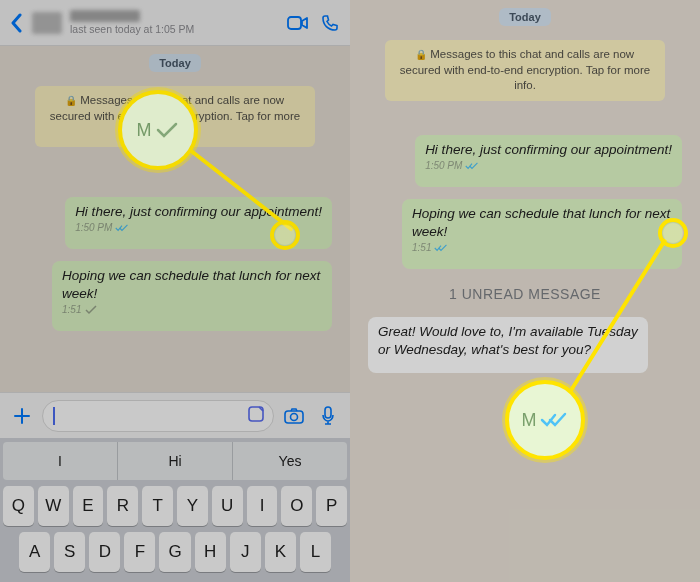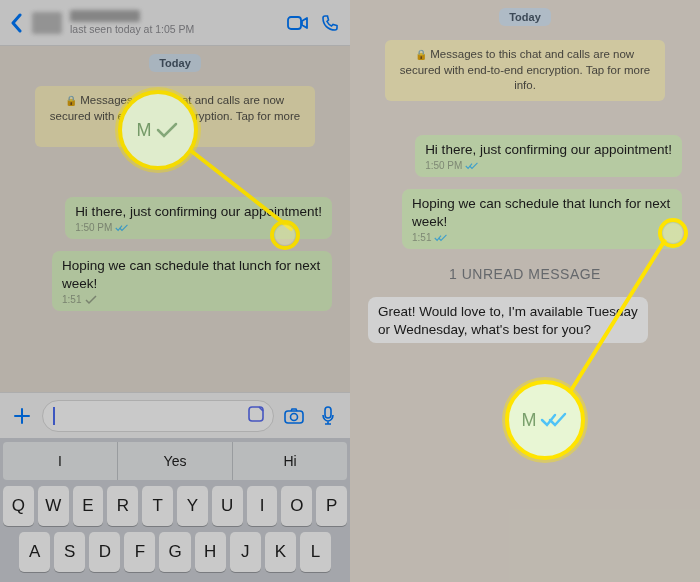--- a/index.html
+++ b/index.html
@@ -86,26 +86,27 @@
     padding: 7px 10px;
     border-radius: 6px;
     line-height: 1.35;
     max-width: 280px;
   }
   .lock-icon { font-size: 10px; margin-right: 2px; }
   .bubble {
     position: relative;
     background: #dff7c6;
     border-radius: 8px;
-    padding: 6px 10px 5px 10px;
+    padding: 6px 10px 15px 10px;
     font-size: 13.5px;
     color: #222;
     line-height: 1.3;
     max-width: 280px;
     align-self: flex-end;
+    font-style: italic;
   }
   .bubble-in {
     background: #fff;
     align-self: flex-start;
   }
   .meta {
     display: flex;
     align-items: center;
     gap: 3px;
     margin-top: 1px;
@@ -300,22 +301,22 @@
       <svg width="14" height="20" viewBox="0 0 14 20">
           <rect x="4" y="1" width="6" height="11" rx="3" stroke="#007aff" stroke-width="1.6" fill="none"></rect>
           <path d="M2 9 C2 13 5 15 7 15 C9 15 12 13 12 9 M7 15 V18 M4 18 H10" stroke="#007aff" stroke-width="1.6" fill="none"></path>
         </svg>
     </div>
   </div>
 
   <div class="keyboard">
     <div class="suggest-row">
       <div class="suggest-cell">I</div>
+      <div class="suggest-cell">Hi</div>
       <div class="suggest-cell">Yes</div>
-      <div class="suggest-cell">Hi</div>
     </div>
     <div class="key-row">
       <div class="key">Q</div>
       <div class="key">W</div>
       <div class="key">E</div>
       <div class="key">R</div>
       <div class="key">T</div>
       <div class="key">Y</div>
       <div class="key">U</div>
       <div class="key">I</div>

